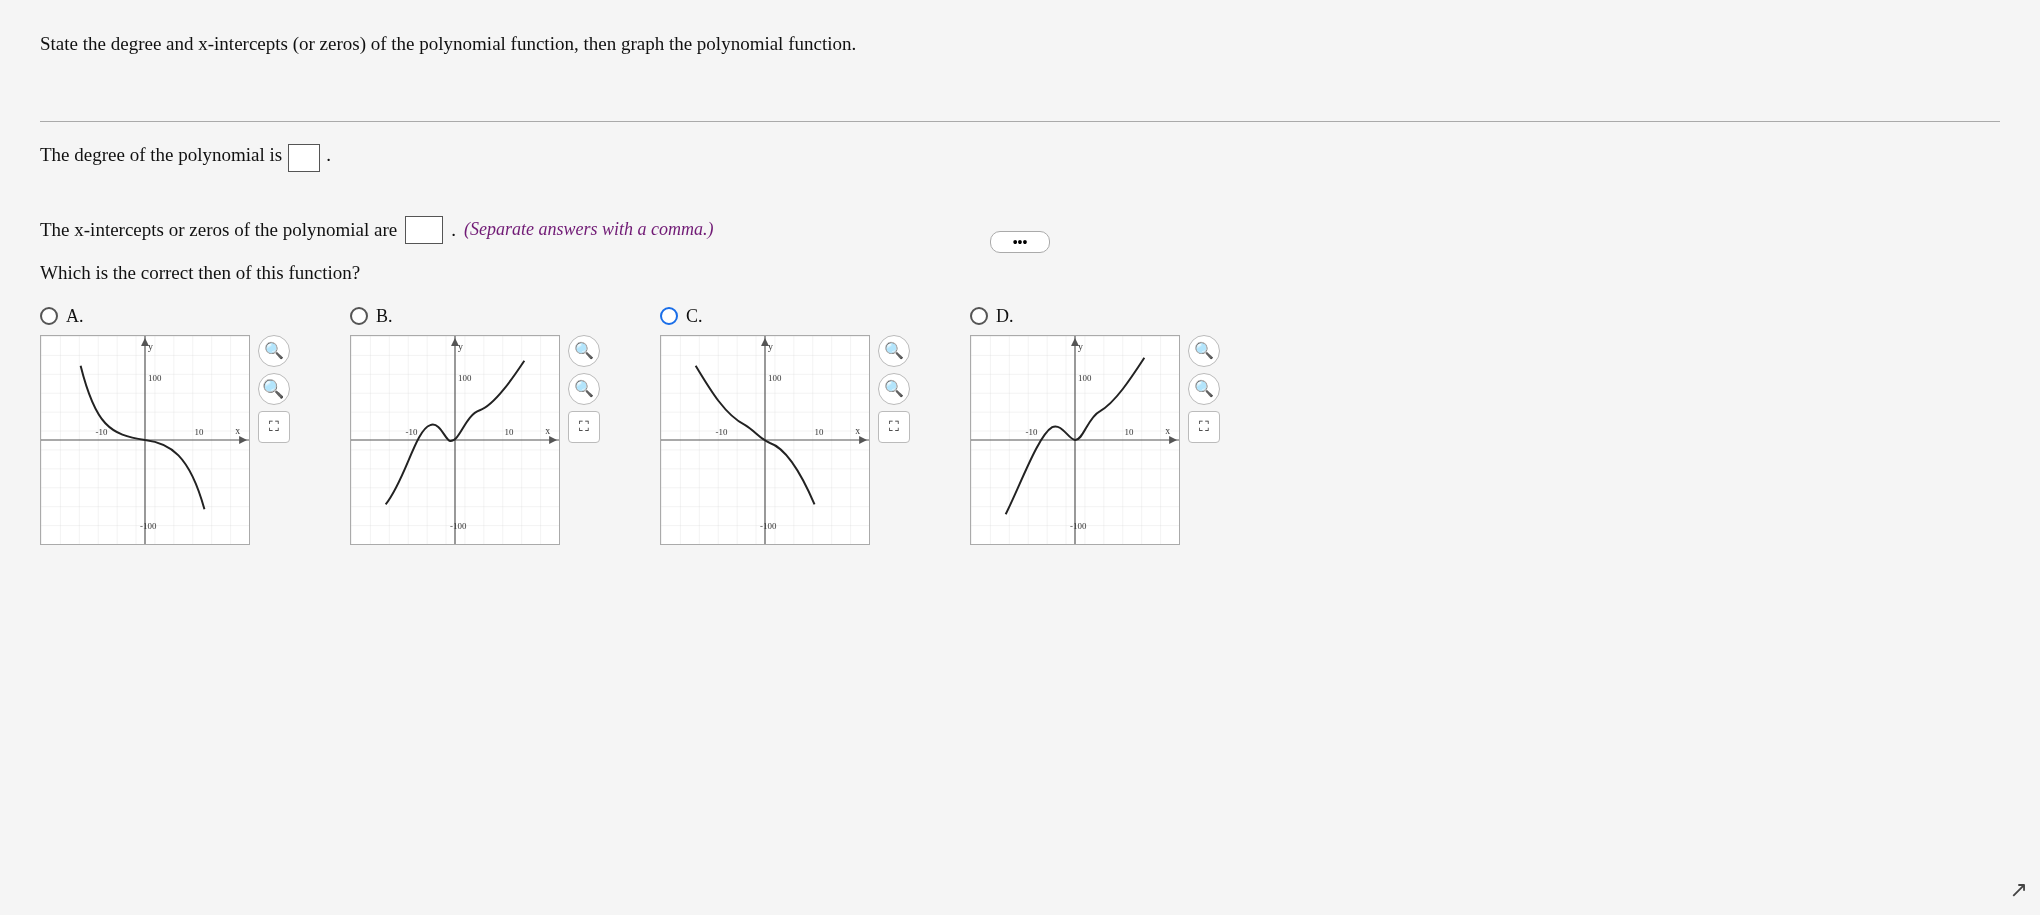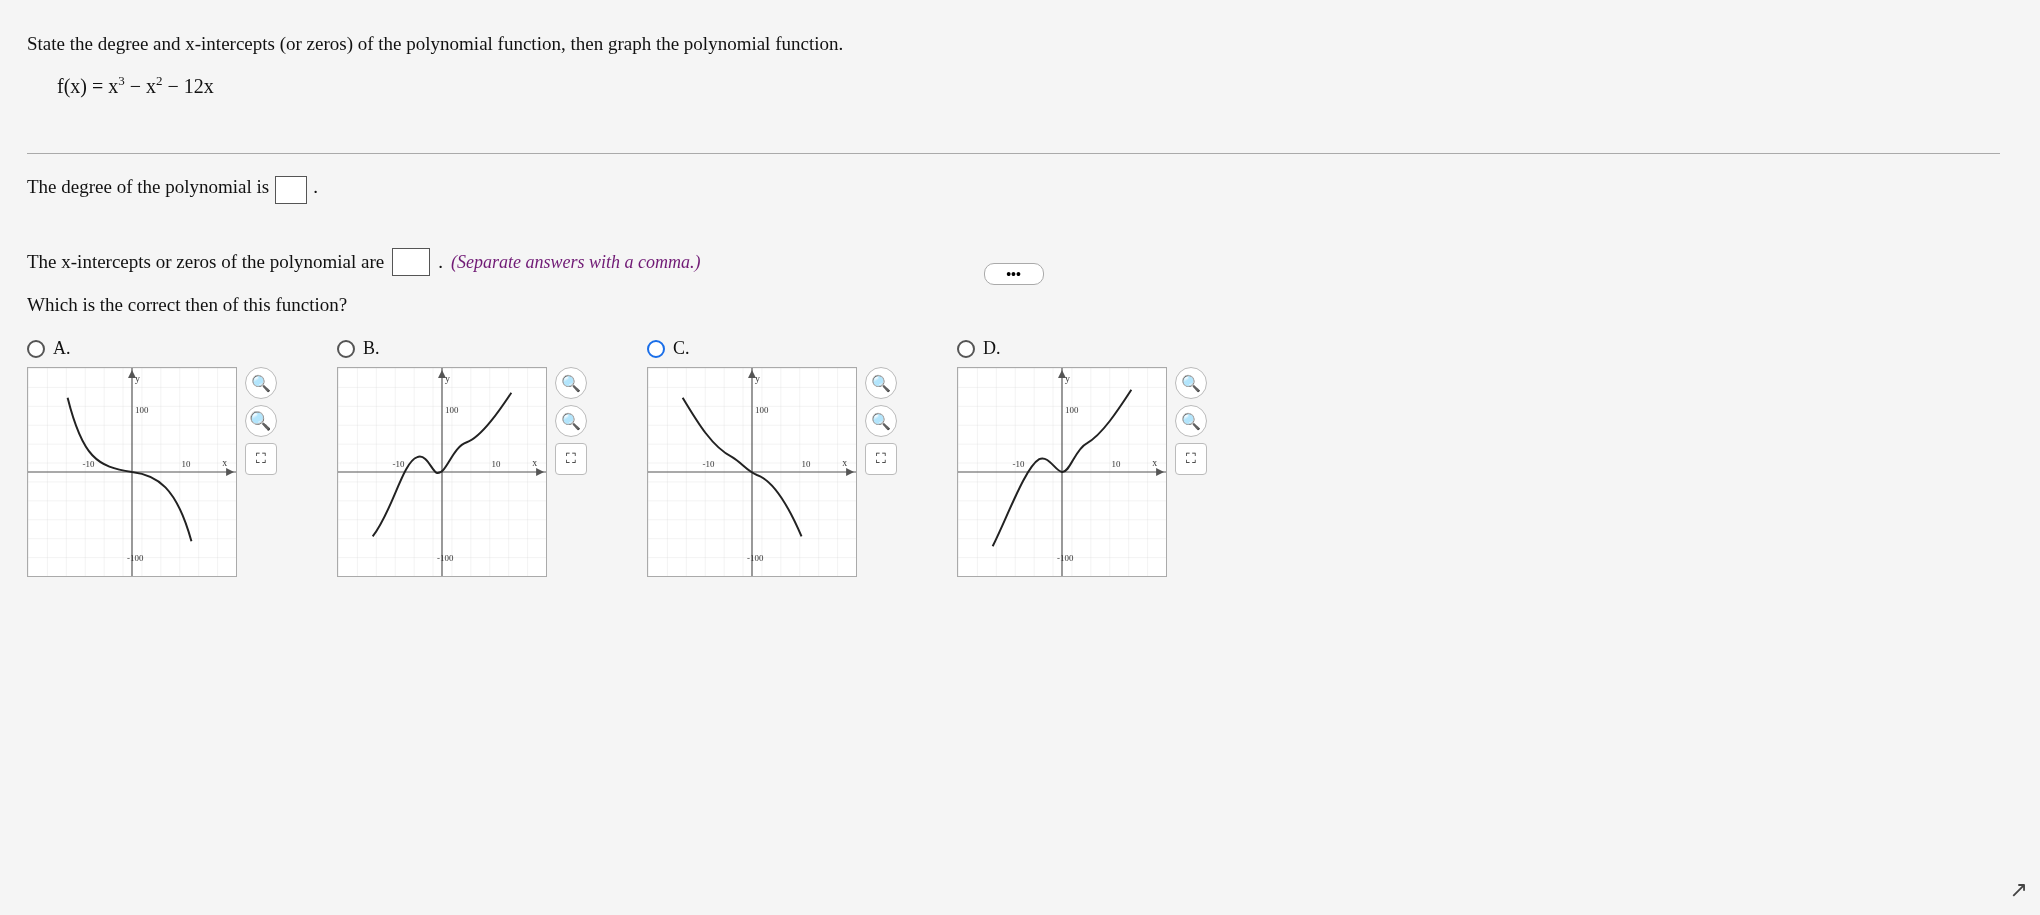--- a/index.html
+++ b/index.html
@@ -8,21 +8,21 @@
       font-family: 'Times New Roman', Times, serif;
       font-size: 18px;
       color: #111;
       min-height: 915px;
       min-width: 2040px;
     }
     .page {
       background: #f5f5f5;
       width: 2040px;
       min-height: 915px;
-      padding: 30px 40px 40px 27px;
+      padding: 30px 40px 40px 40px;
       position: relative;
     }
     .question-text {
       font-size: 19px;
       margin-bottom: 14px;
       line-height: 1.5;
     }
     .function-line {
       font-size: 20px;
       margin-bottom: 8px;
@@ -174,23 +174,20 @@
       cursor: pointer;
     }
   </style>
 </head>
 <body>
 
 <div class="page">
 
   <div class="question-text">State the degree and x-intercepts (or zeros) of the polynomial function, then graph the polynomial function.</div>
 
-  <div class="function-line">
-    f(x) = x<span class="sup">3</span> − x<span class="sup">2</span> − 12x
-  </div>
 
   <div style="position:relative; height:30px;">
     <button class="expand-btn">•••</button>
   </div>
 
   <hr class="divider">
 
   <div class="degree-line">
     <span>The degree of the polynomial is</span>
     <input class="input-box" type="text" value="" style="">

